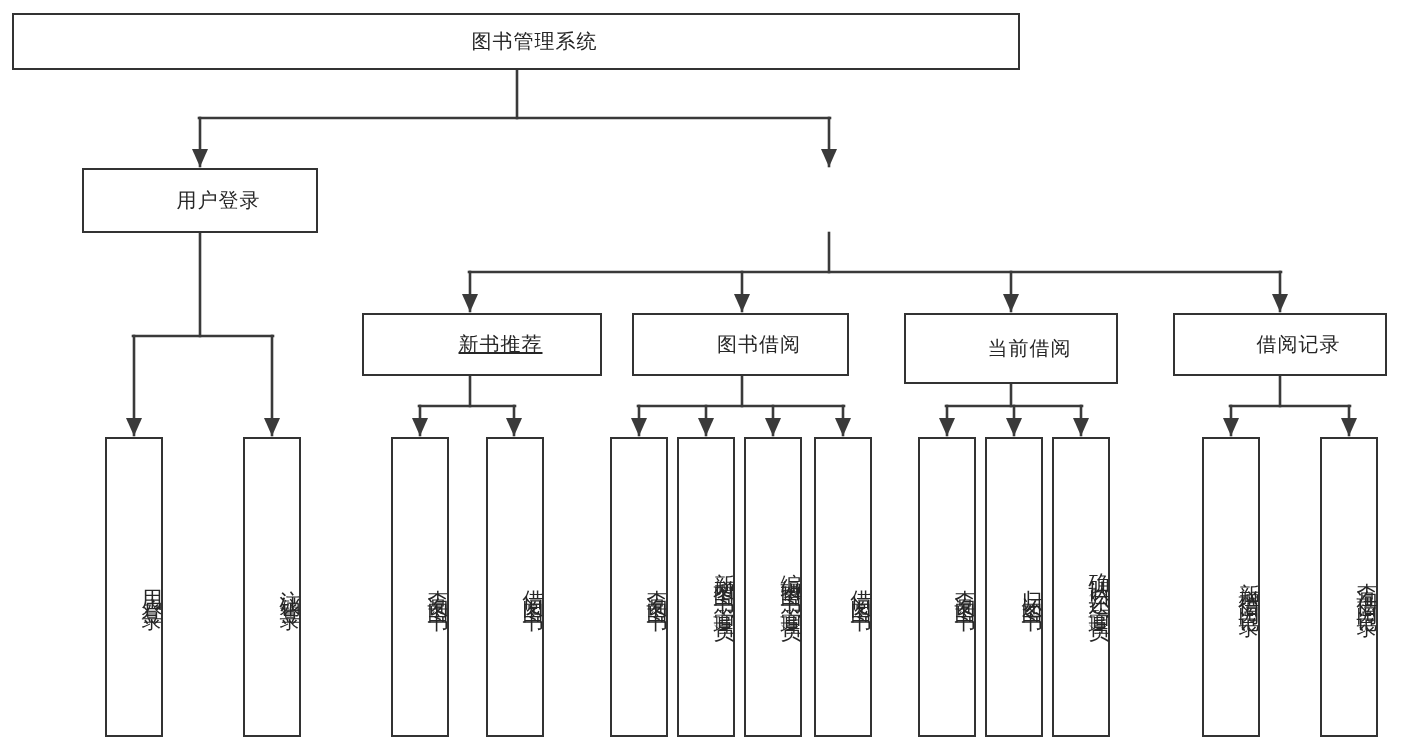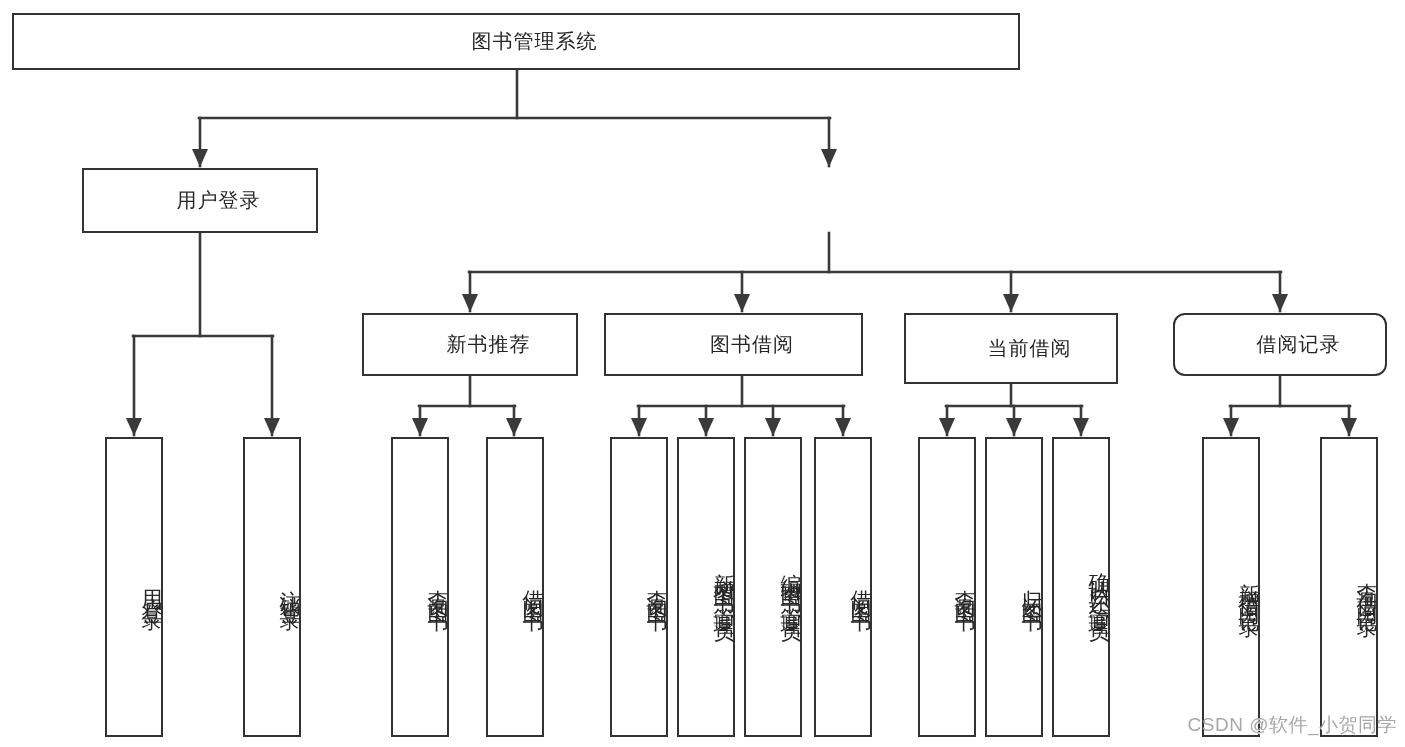--- a/index.html
+++ b/index.html
@@ -110,30 +110,30 @@
   </svg>
 
   <div class="box" style="left:12px;top:13px;width:1008px;height:57px;">
     <span>图书管理系统</span>
   </div>
 
   <div class="box" style="left:82px;top:168px;width:236px;height:65px;">
     <span>用户登录</span>
   </div>
 
-  <div class="box" style="left:362px;top:313px;width:216px;height:63px;">
+  <div class="box" style="left:362px;top:313px;width:240px;height:63px;text-decoration:underline;">
     <span>新书推荐</span>
   </div>
-  <div class="box" style="left:604px;top:313px;width:259px;height:63px;">
+  <div class="box" style="left:632px;top:313px;width:217px;height:63px;">
     <span>图书借阅</span>
   </div>
   <div class="box" style="left:904px;top:313px;width:214px;height:71px;">
     <span>当前借阅</span>
   </div>
-  <div class="box" style="left:1173px;top:313px;width:214px;height:63px;border-radius:12px;">
+  <div class="box" style="left:1173px;top:313px;width:214px;height:63px;">
     <span>借阅记录</span>
   </div>
 
   <div class="box leaf" style="left:105px;">
     <span class="vtext">用户登录</span>
   </div>
   <div class="box leaf" style="left:243px;">
     <span class="vtext">注销登录</span>
   </div>
 
@@ -167,15 +167,14 @@
     <span class="vtext">确认归还（管理员）</span>
   </div>
 
   <div class="box leaf" style="left:1202px;">
     <span class="vtext">新增借阅记录</span>
   </div>
   <div class="box leaf" style="left:1320px;">
     <span class="vtext">查询借阅记录</span>
   </div>
 
-  <div class="watermark">CSDN @软件_小贺同学</div>
 
 </div>
 
 </body></html>

